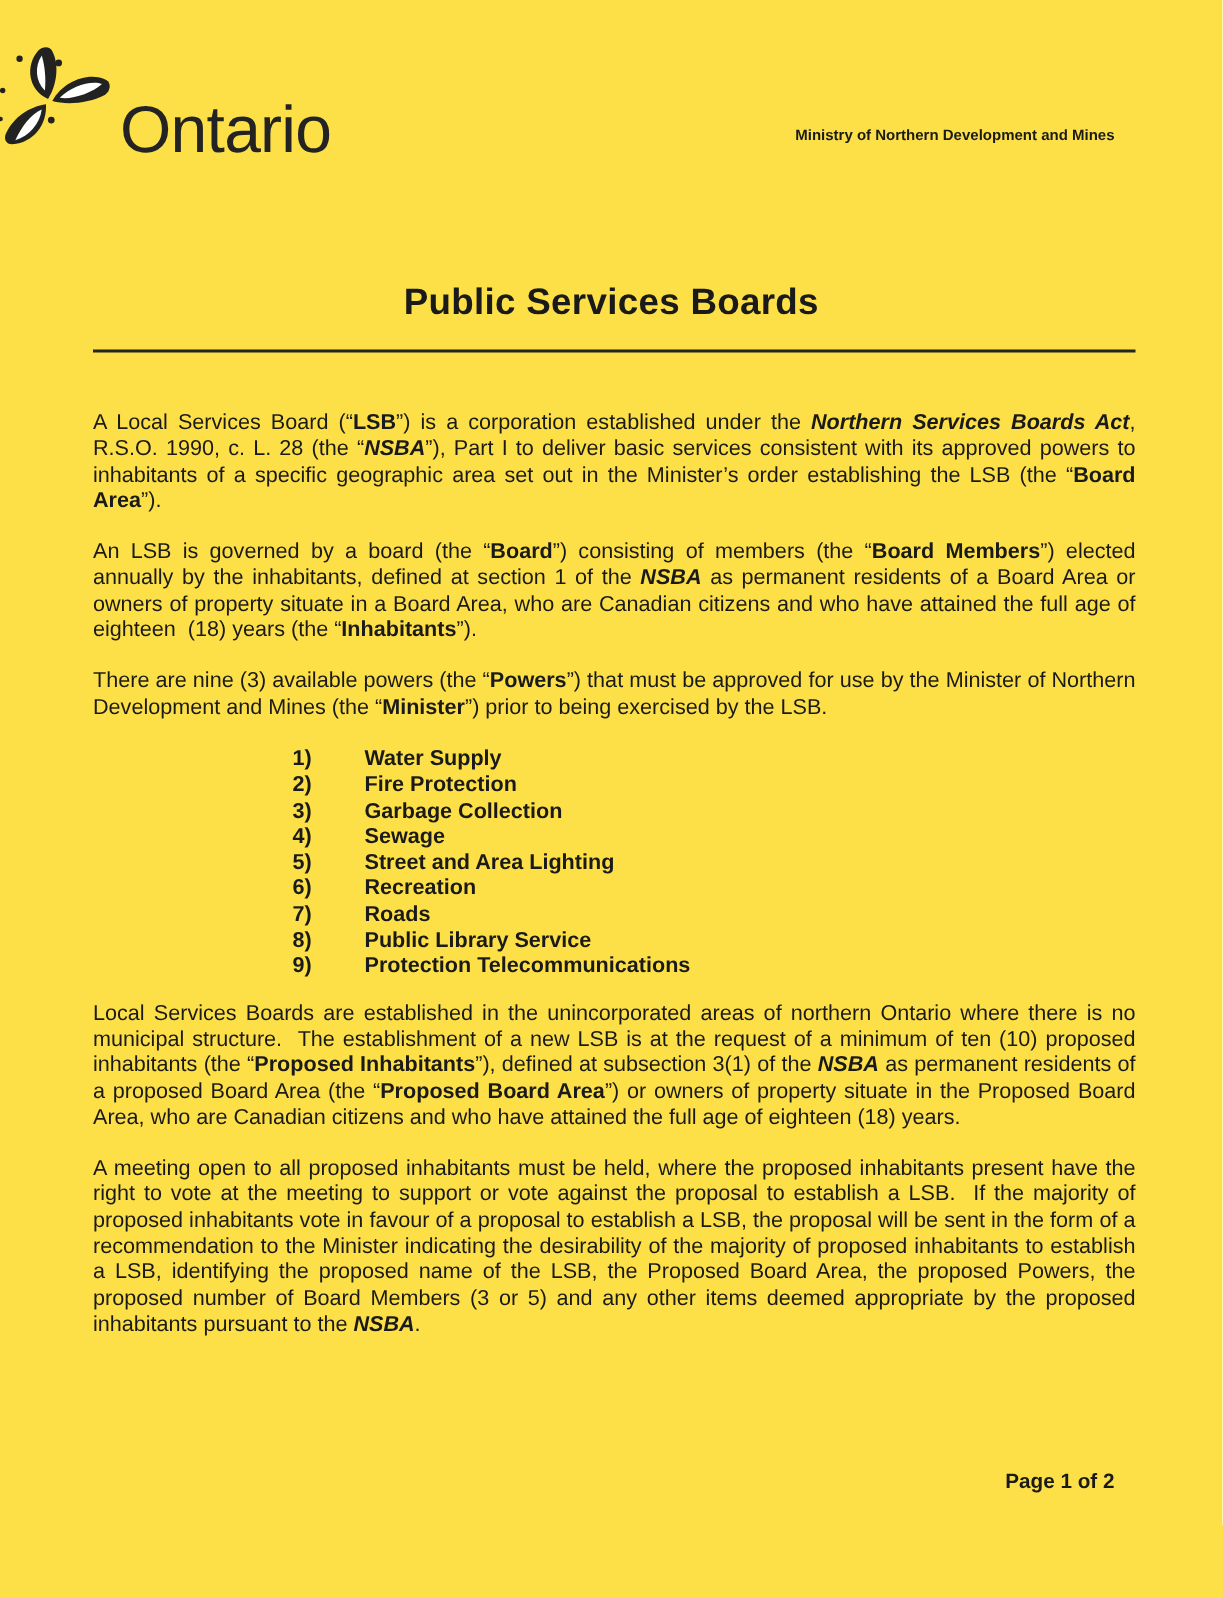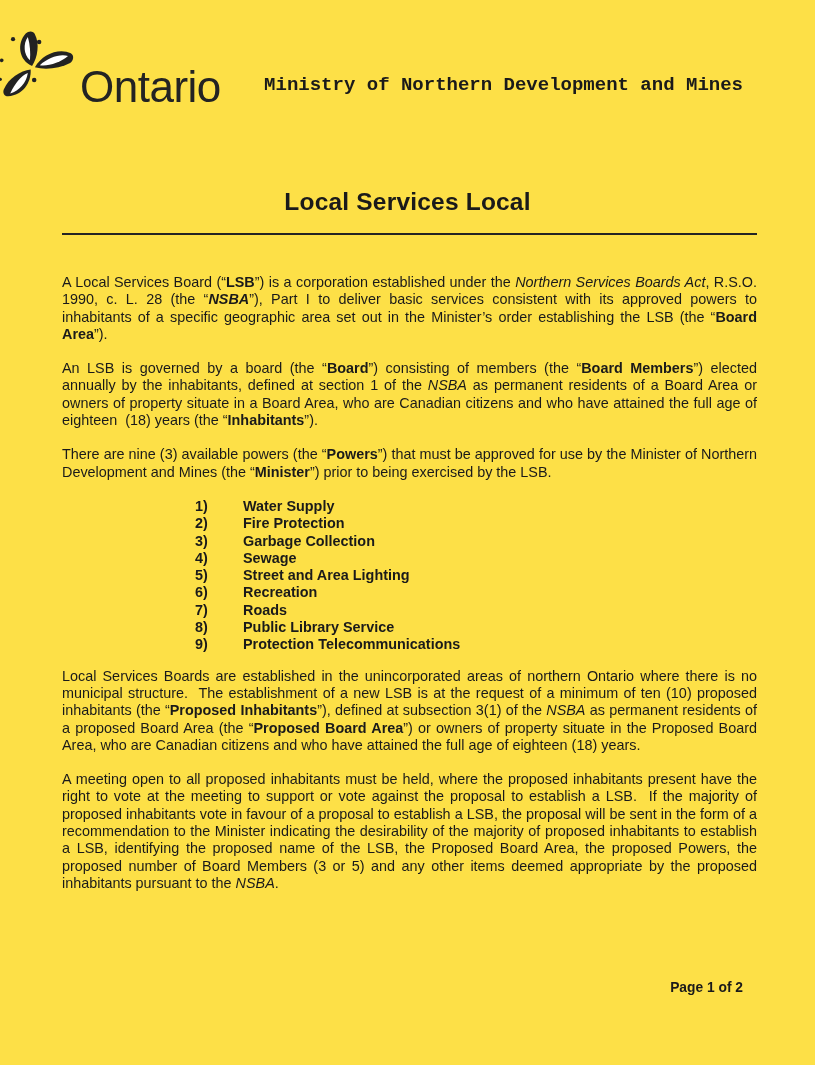--- a/index.html
+++ b/index.html
@@ -27,24 +27,23 @@
   .wordmark {
     font-size: 44px;
     line-height: 0.9;
     letter-spacing: -0.5px;
     margin-left: 2px;
     margin-bottom: -3px;
     color: #232323;
   }
   .ministry {
     font-weight: bold;
-    font-size: 19px;
+    font-size: 10px;
     margin-bottom: 8px;
     white-space: nowrap;
-    font-family: Liberation Mono, monospace;
   }
   
   .doc-title {
     margin-top: 84px;
     text-align: center;
     font-size: 24.5px;
     font-weight: bold;
     line-height: 28px;
     letter-spacing: 0.2px;
   }
@@ -58,21 +57,21 @@
     margin-top: 39px;
     padding: 0 58px 0 62px;
     font-size: 14.4px;
     line-height: 17.3px;
   }
   .para {
     text-align: justify;
     margin-bottom: 17px;
   }
   .run-b  { font-weight: bold; }
-  .run-i  { font-style: italic; }
+  .run-i  { font-style: italic; font-weight: bold; }
   .run-bi { font-weight: bold; font-style: italic; }
   .powers-heading {
     font-weight: bold;
     margin-bottom: 18px;
   }
   .powers-list { margin: 0 0 14px 0; }
   .power-row { display: flex; font-weight: bold; line-height: 17.3px; }
   .power-num   { margin-left: 133px; width: 48px; }
   .power-label { }
   
@@ -112,21 +111,21 @@
           <path d="M45,43 C36,35 35,20 42,10 C45,20 46,32 45,43 Z"></path>
           <path d="M59,50 C70,39 89,33 99,37 C89,46 70,52 59,50 Z"></path>
           <path d="M42,61 C40,75 30,86 17,90 C23,77 32,65 42,61 Z"></path>
         </g>
       </svg>
       <span class="wordmark">Ontario</span>
     </div>
     <div class="ministry">Ministry of Northern Development and Mines</div>
   </div>
 
-  <h1 class="doc-title">Local Services Local</h1>
+  <h1 class="doc-title">Public Services Boards</h1>
   <hr class="title-rule">
 
   <div class="body">
     <div>
         <p class="para"><span>A Local Services Board (“</span><span class="run-b">LSB</span><span>”) is a corporation established under the </span><span class="run-i">Northern Services Boards Act</span><span>, R.S.O. 1990, c. L. 28 (the “</span><span class="run-bi">NSBA</span><span>”), Part I to deliver basic services consistent with its approved powers to inhabitants of a specific geographic area set out in the Minister’s order establishing the LSB (the “</span><span class="run-b">Board Area</span><span>”).</span></p>
         <p class="para"><span>An LSB is governed by a board (the “</span><span class="run-b">Board</span><span>”) consisting of members (the “</span><span class="run-b">Board Members</span><span>”) elected annually by the inhabitants, defined at section 1 of the </span><span class="run-i">NSBA</span><span> as permanent residents of a Board Area or owners of property situate in a Board Area, who are Canadian citizens and who have attained the full age of eighteen&nbsp; (18) years (the “</span><span class="run-b">Inhabitants</span><span>”).</span></p>
         <p class="para"><span>There are nine (3) available powers (the “</span><span class="run-b">Powers</span><span>”) that must be approved for use by the Minister of Northern Development and Mines (the “</span><span class="run-b">Minister</span><span>”) prior to being exercised by the LSB.</span></p>
       </div>
 
 

